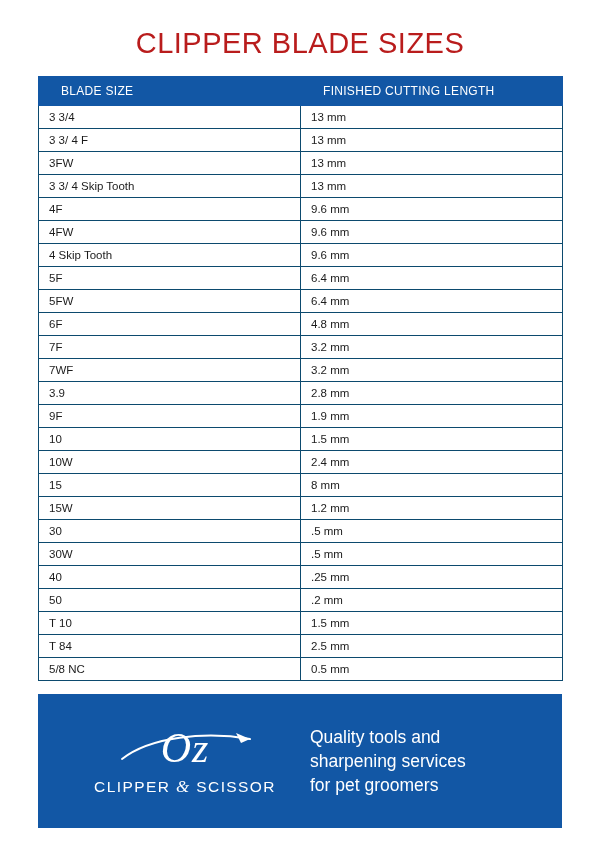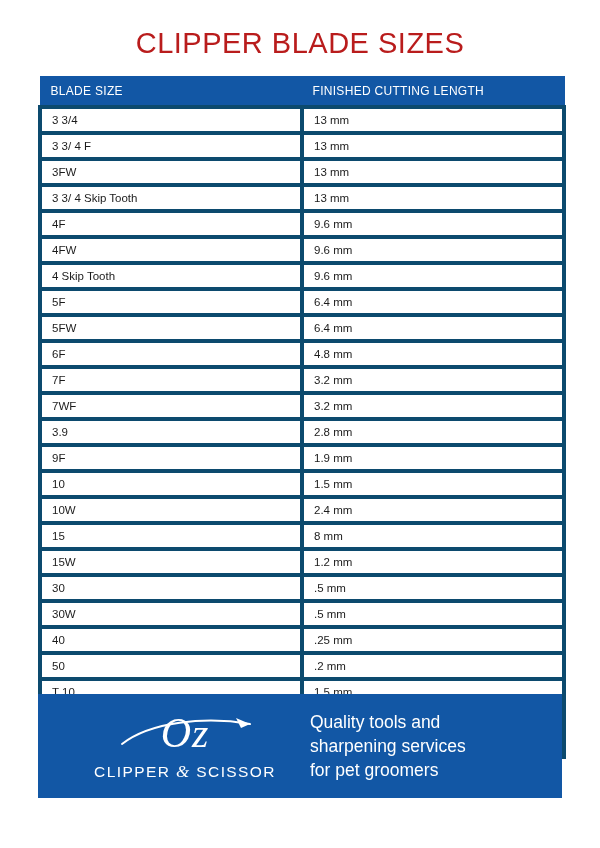--- a/index.html
+++ b/index.html
@@ -36,41 +36,41 @@
     border-collapse: collapse;
     table-layout: fixed;
     font-size: 11.5px;
   }
   table.sizes th {
     background: #1257a5;
     color: #ffffff;
     text-align: left;
     font-weight: 400;
     font-size: 12px;
-    padding: 7px 10px 7px 10px;
+    padding: 7px 10px 7px 22px;
     letter-spacing: 0.3px;
     border: 1px solid #1257a5;
   }
   table.sizes td {
-    border: 4px solid #0c4a6e;
+    border: 1px solid #0c4a6e;
     padding: 5px 10px 5px 10px;
     height: 11px;
     color: #1b1b1b;
     font-size: 11.5px;
     vertical-align: middle;
   }
   table.sizes col.c1 { width: 262px; }
   table.sizes col.c2 { width: 262px; }
 
   .footer {
     position: absolute;
     left: 38px;
     top: 694px;
     width: 524px;
-    height: 104px;
+    height: 134px;
     background: #1257a5;
     box-sizing: border-box;
     display: flex;
     align-items: center;
   }
   .logo-block {
     width: 268px;
     padding-left: 26px;
     box-sizing: border-box;
     color: #ffffff;

